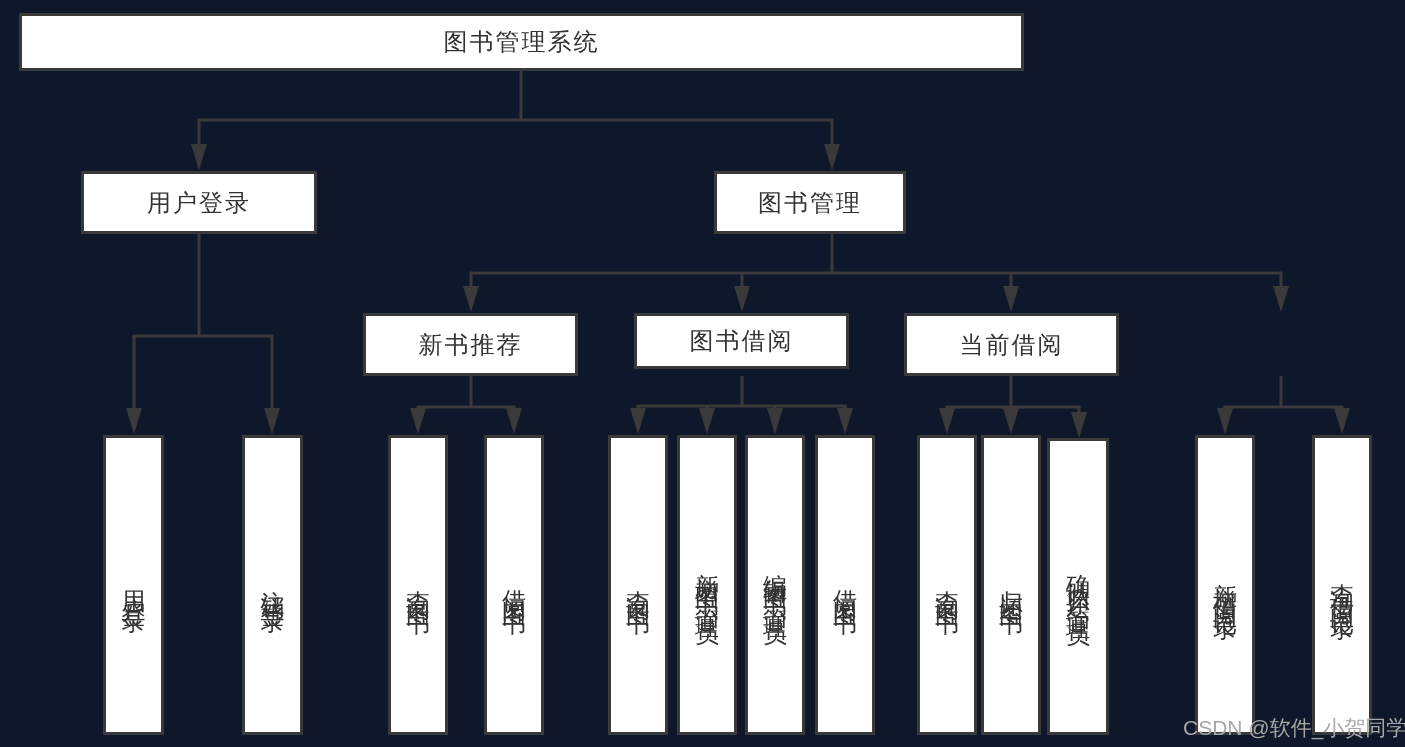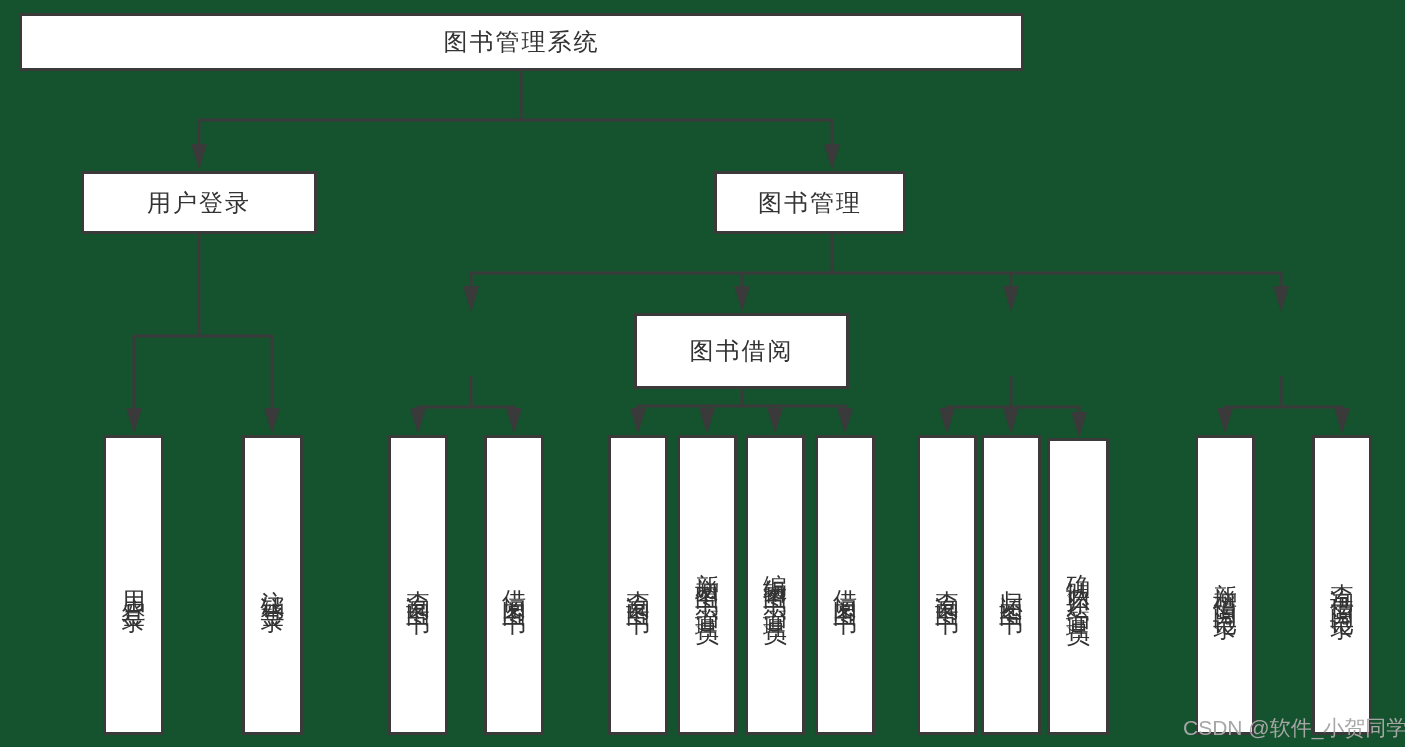--- a/index.html
+++ b/index.html
@@ -5,21 +5,21 @@
   html, body {
     margin: 0;
     padding: 0;
     background: #ffffff;
     font-family: "Liberation Sans", sans-serif;
   }
   #canvas {
     position: relative;
     width: 1405px;
     height: 747px;
-    background: #14532d;
+    background: #0f172a;
     overflow: hidden;
   }
   #connectors {
     position: absolute;
     left: 0; top: 0;
     width: 1405px; height: 747px;
   }
   .node {
     position: absolute;
     box-sizing: border-box;
@@ -121,21 +121,23 @@
       <polygon points="1217,408 1233,408 1225,434"></polygon>
       <polygon points="1334,408 1350,408 1342,434"></polygon>
     </g>
   </svg>
 
   <div class="node hnode" style="left:19px; top:13px; width:1005px; height:58px;">图书管理系统</div>
 
   <div class="node hnode" style="left:81px; top:171px; width:236px; height:63px;">用户登录</div>
   <div class="node hnode" style="left:714px; top:171px; width:192px; height:63px;">图书管理</div>
 
-  <div class="node hnode" style="left:634px; top:313px; width:215px; height:76px;">图书借阅</div>
+  <div class="node hnode" style="left:363px; top:313px; width:215px; height:63px;">新书推荐</div>
+  <div class="node hnode" style="left:634px; top:313px; width:215px; height:56px;">图书借阅</div>
+  <div class="node hnode" style="left:904px; top:313px; width:215px; height:63px;">当前借阅</div>
 
   <div class="node vnode" style="left:103px; top:435px; width:61px; height:300px;">用户登录</div>
   <div class="node vnode" style="left:242px; top:435px; width:61px; height:300px;">注销登录</div>
 
   <div class="node vnode" style="left:388px; top:435px; width:60px; height:300px;">查询图书</div>
   <div class="node vnode" style="left:484px; top:435px; width:60px; height:300px;">借阅图书</div>
 
   <div class="node vnode" style="left:608px; top:435px; width:60px; height:300px;">查询图书</div>
   <div class="node vnode" style="left:677px; top:435px; width:60px; height:300px;">新增图书（管理员）</div>
   <div class="node vnode" style="left:745px; top:435px; width:60px; height:300px;">编辑图书（管理员）</div>

